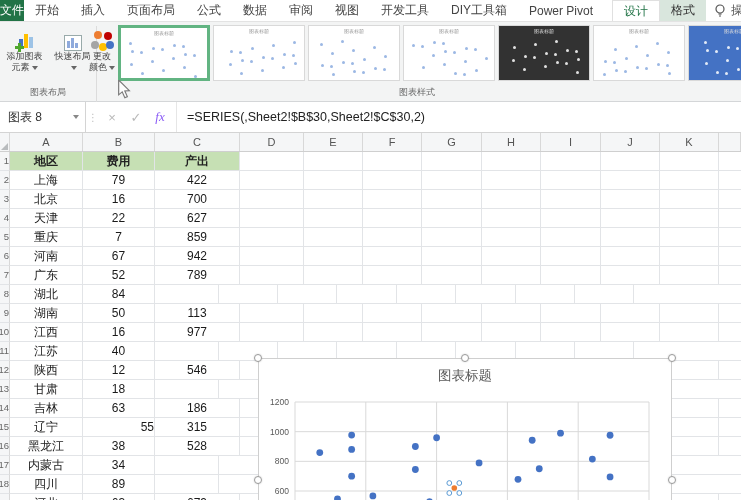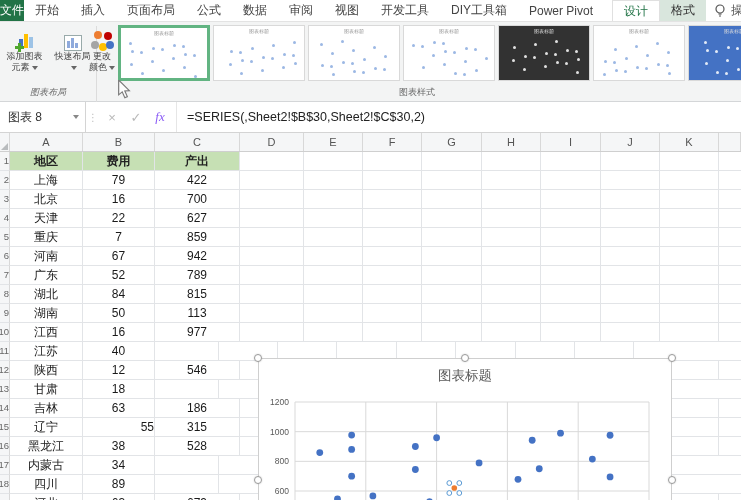--- a/index.html
+++ b/index.html
@@ -274,21 +274,21 @@
           <div class="tdot" style="left: 47px; top: 21px;"></div>
           <div class="tdot" style="left: 26px; top: 24px;"></div>
           <div class="tdot" style="left: 37px; top: 33px;"></div>
           <div class="tdot" style="left: 16px; top: 36px;"></div>
           <div class="tdot" style="left: 48px; top: 42px;"></div>
           <div class="tdot" style="left: 27px; top: 45px;"></div>
           <div class="tdot" style="left: 38px; top: 20px;"></div>
           <div class="tdot" style="left: 17px; top: 23px;"></div>
         </div>
       </div>
-    <div class="grp-label" style="left:0;width:96px;font-style:italic;">图表布局</div>
+    <div class="grp-label" style="left:0;width:96px;">图表布局</div>
     <div class="grp-label" style="left:97px;width:640px;">图表样式</div>
   </div>
 
   <svg id="cursor" width="14" height="19" viewBox="0 0 11 16">
     <polygon points="1,0 1,12.5 4,10 6.2,15 8.3,14 6.2,9.2 10,9" fill="#fdfdfd" stroke="#7a7a7a" stroke-width="1"></polygon>
   </svg>
 
   <div id="fbar">
     <div id="namebox">
       <span>图表 8</span>
@@ -420,21 +420,20 @@
           <div class="cell" style="width: 59px;"></div>
           <div class="cell" style="width: 60px;"></div>
           <div class="cell" style="width: 59px;"></div>
           <div class="cell" style="width: 59px;"></div>
           <div class="cellstub"></div>
         </div>
         <div class="row">
           <div class="rn">8</div>
           <div class="cell" style="width: 73px;">湖北</div>
           <div class="cell" style="width: 72px;">84</div>
-          <div class="cell" style="width: 85px;">815</div>
           <div class="cell" style="width: 64px;"></div>
           <div class="cell" style="width: 59px;"></div>
           <div class="cell" style="width: 59px;"></div>
           <div class="cell" style="width: 60px;"></div>
           <div class="cell" style="width: 59px;"></div>
           <div class="cell" style="width: 60px;"></div>
           <div class="cell" style="width: 59px;"></div>
           <div class="cell" style="width: 59px;"></div>
           <div class="cellstub"></div>
         </div>

